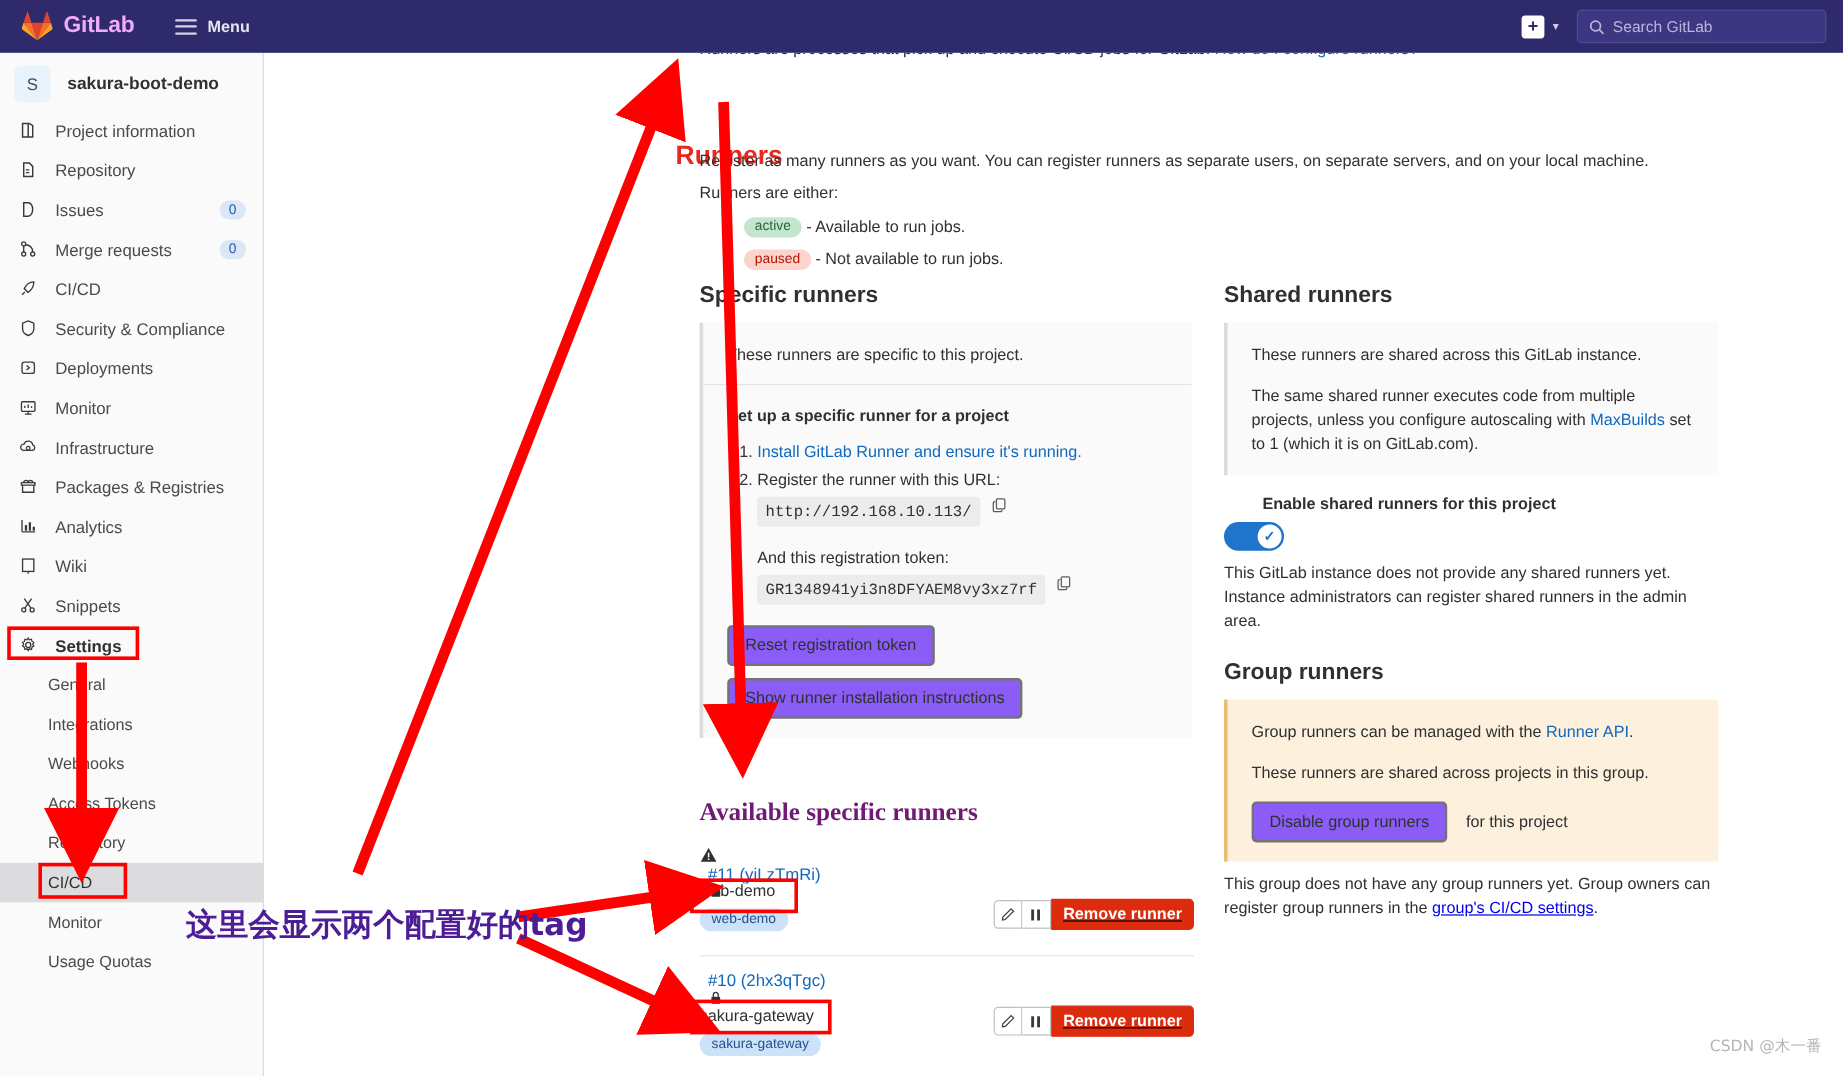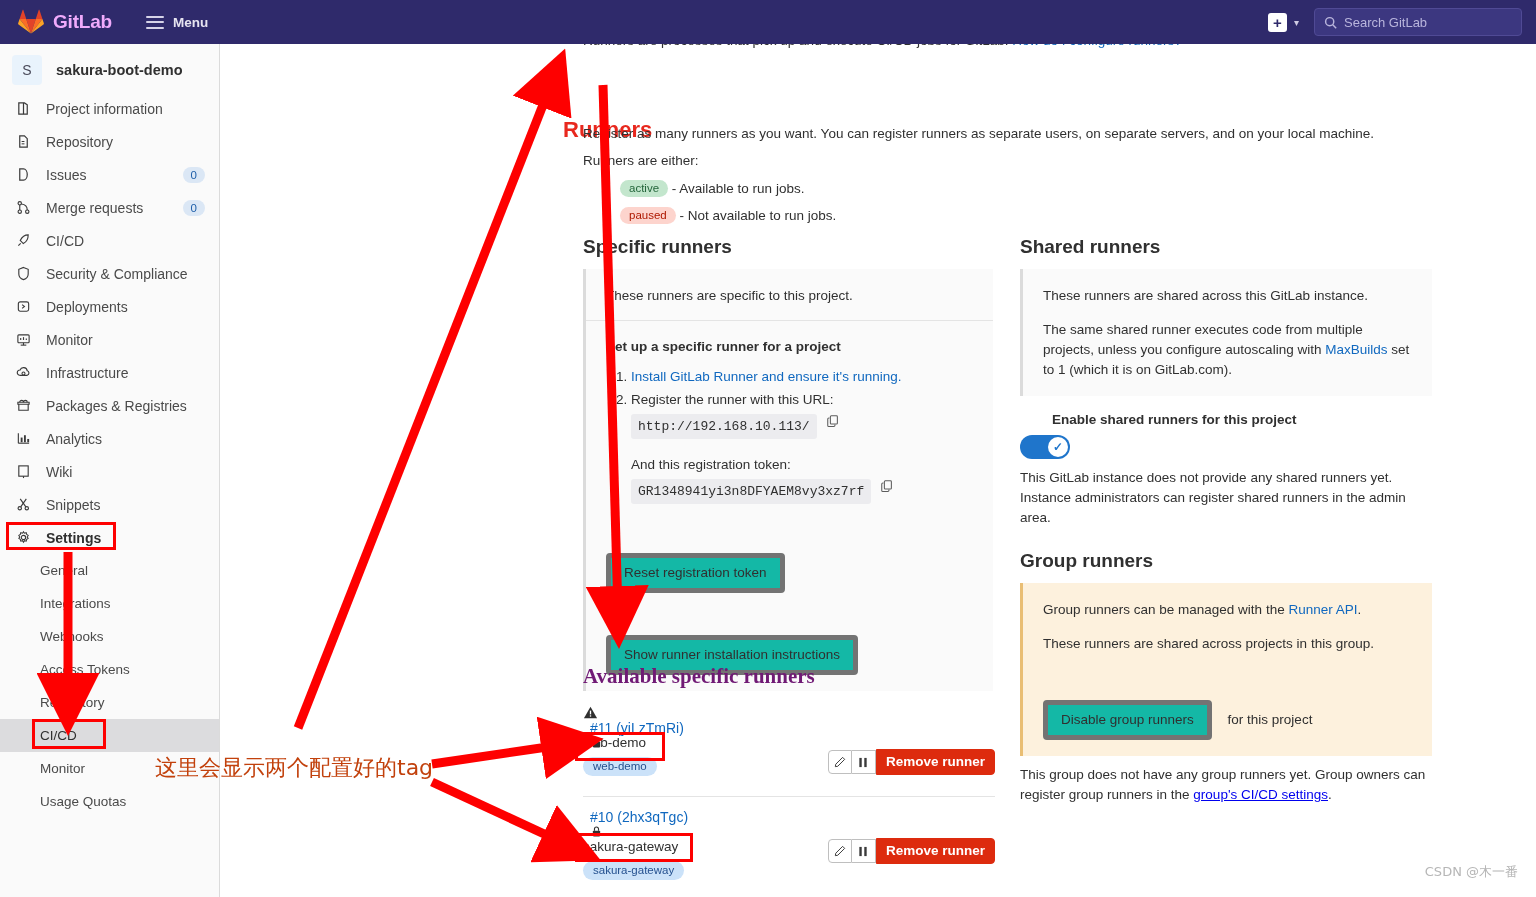--- a/index.html
+++ b/index.html
@@ -117,22 +117,22 @@
   ol.steps a { color:#1068bf; text-decoration:none; }
   .codeline { display:flex; align-items:flex-start; margin-top:4px; }
   .code {
     font-family:"Liberation Mono", monospace; font-size:13px; color:#303030;
     background:#ececef; border-radius:3px; padding:2px 7px;
   }
   .copyico { margin-left:9px; color:#5c5c5c; cursor:pointer; display:flex; }
   .tok-label { margin-top:15px; font-size:13.5px; color:#303030; }
 
   .btn {
-    display:inline-block; background:#14b8a6; border:5px solid #737373; border-radius:4px;
-    padding:7px 13px; font-size:13.5px; color:#303030; cursor:pointer; line-height:16px;margin-top:32px;
+    display:inline-block; background:#8b5cf6; border:2px solid #737373; border-radius:4px;
+    padding:7px 13px; font-size:13.5px; color:#303030; cursor:pointer; line-height:16px;
   }
   .btn-row { margin-top:17px; }
   .btn-row2 { margin-top:10px; }
 
   .toggle-label { font-weight:700; font-size:13.5px; margin-top:16px; color:#303030;padding-left:32px; }
   .toggle {
     margin-top:8px; width:50px; height:24px; border-radius:12px; background:#1f75cb;
     position:relative; cursor:pointer;
   }
   .toggle .knob {
@@ -145,43 +145,43 @@
 
   
   .avail { position:absolute; top:620px; left:363px; width:412px; }
   h2.avail-t { font-size:21px; font-weight:600; color:#701a75; margin-bottom:16px;font-family:Liberation Serif, serif; }
   .runner-row { padding-bottom:12px; }
   .runner-top { display:flex; align-items:flex-start; height:22px;flex-direction:column; }
   .st-warn { color:#303030; font-size:14px; display:flex; align-items:center; }
   .st-dot { width:13px; height:13px; border-radius:50%; background:#108548; display:inline-block; }
   .rid { color:#1068bf; font-size:14px; margin-left:7px; cursor:pointer; }
   .lockico { margin-left:7px; color:#303030; display:flex; }
-  .rbtns { margin-left:auto; display:flex; align-items:center; }
+  .rbtns { margin-left:auto; display:flex; align-items:center;text-decoration:underline; }
   .mini-btn {
     width:24px; height:24px; border:1px solid #bfbfbf; background:#fff;
     display:flex; align-items:center; justify-content:center; cursor:pointer;
     color:#3a3a3a; font-size:12px;
   }
   .mini-btn.first { border-radius:4px 0 0 4px; }
   .mini-btn.second { border-left:none; }
   .btn-remove {
     background:#dd2b0e; color:#fff; font-size:13.5px; font-weight:600;
     border:1px solid #dd2b0e; border-radius:0 4px 4px 0; padding:4px 9px;
     cursor:pointer; line-height:16px;
   }
   .rdesc { font-size:13.5px; color:#303030; margin-top:8px; }
   .tagpill {
     display:inline-block; background:#cbe2f9; color:#25518f; font-size:11.5px;
     border-radius:10px; padding:3px 10px; margin-top:7px; line-height:13px;
   }
   .rsep { border-top:1px solid #e4e4e4; margin:8px 0 12px 0; }
   .redbox { position:absolute; border:3px solid #fe0000; z-index:50; pointer-events:none; }
   .anno-cn {
-    position:absolute; left:155px; top:753px; color:#c2410c;
-    font-size:22px; font-weight:400; z-index:50; white-space:nowrap;
+    position:absolute; left:155px; top:753px; color:#4c1d95;
+    font-size:26px; font-weight:700; z-index:50; white-space:nowrap;
     font-family:"DejaVu Sans", sans-serif;
   }
   .watermark {
     position:absolute; right:18px; bottom:16px; color:#b6b6b6; font-size:13px;
     z-index:50; font-family:"DejaVu Sans", sans-serif;
   }
   svg.arrowlayer { position:absolute; top:0; left:0; width:1536px; height:897px; z-index:45; pointer-events:none; }
 </style>
 </head>
 <body>

